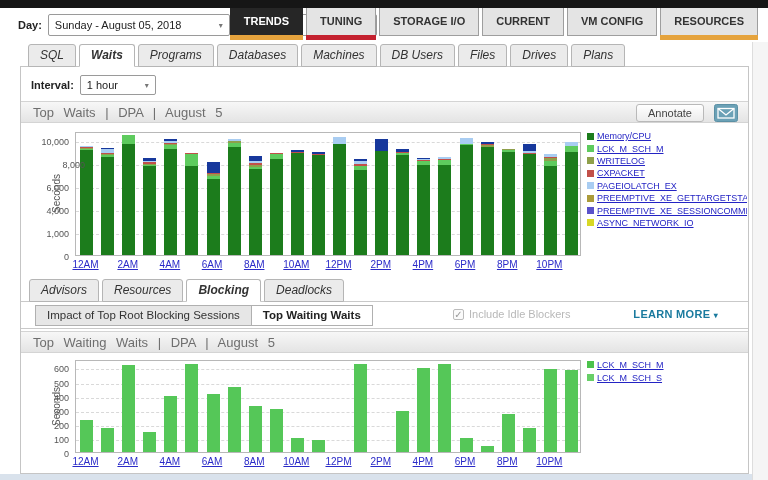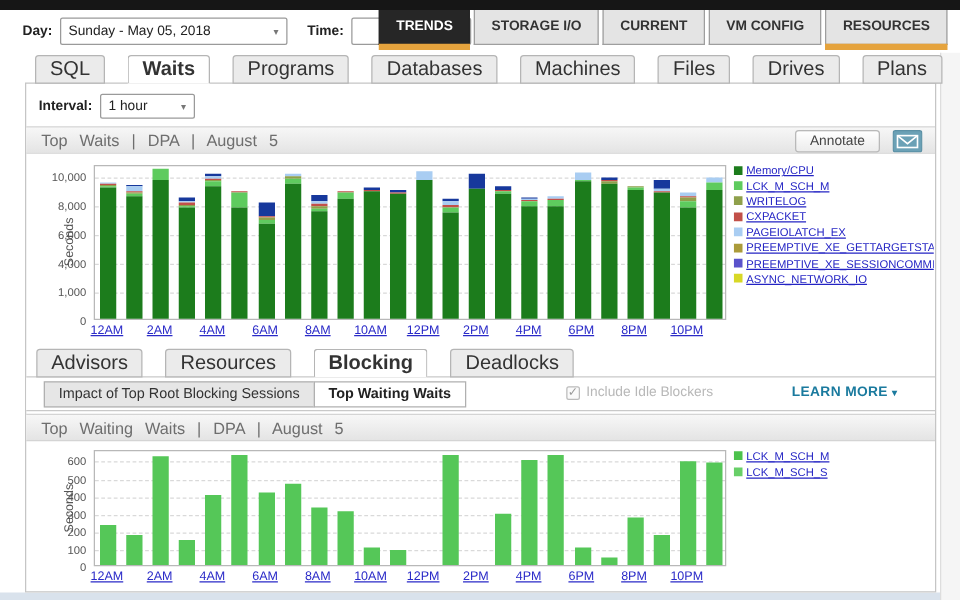--- a/index.html
+++ b/index.html
@@ -16,22 +16,22 @@
     padding:0 6px;font-size:11px;color:#222;position:relative;}
   .selectbox .arrow{margin-left:auto;color:#777;font-size:8px;padding-left:8px;}
   
   .nav-tabs{position:absolute;right:10px;top:8px;display:flex;}
   .nav-tab{position:relative;margin-left:3px;background:#e4e4e4;border:1px solid #9e9e9e;border-top:none;
     padding:0 13px;line-height:27px;font-size:11px;font-weight:600;color:#333;cursor:pointer;}
   .nav-tab.active{background:#262626;color:#fff;border-color:#262626;}
   .nav-tab .accent{position:absolute;left:-1px;right:-1px;bottom:-5px;height:5px;}
   
   .view-tabs{position:absolute;left:28px;top:44px;display:flex;z-index:3;}
-  .vtab{margin-right:18px;background:#ebebeb;border:1px solid #b5b5b5;border-radius:3px 3px 0 0;
-    padding:0 11px;line-height:21px;font-size:16px;color:#333;cursor:pointer;}
+  .vtab{margin-right:3px;background:#ebebeb;border:1px solid #b5b5b5;border-radius:3px 3px 0 0;
+    padding:0 11px;line-height:21px;font-size:12px;color:#333;cursor:pointer;font-style:italic;}
   .vtab.active{background:#fff;font-weight:bold;border-bottom-color:#fff;position:relative;z-index:4;}
   
   .panel{position:absolute;left:20px;top:66px;width:729px;height:408px;border:1px solid #c5c5c5;background:#fff;}
   .interval-row{position:absolute;left:10px;top:8px;display:flex;align-items:center;}
   .chart-hdr{position:absolute;left:0;right:0;height:22px;background:linear-gradient(#f7f7f7,#e4e4e4);
     border-top:1px solid #d4d4d4;border-bottom:1px solid #d4d4d4;color:#6e6e6e;font-size:13px;line-height:21px;
     padding-left:12px;word-spacing:6px;}
   .annotate-btn{position:absolute;right:44px;top:2px;height:18px;line-height:16px;padding:0 11px;
     background:linear-gradient(#fff,#ececec);border:1px solid #b9b9b9;border-radius:3px;font-size:11px;color:#444;
     word-spacing:0;cursor:pointer;}
@@ -65,43 +65,45 @@
 </head>
 <body>
 
 <div class="top-strip"></div>
 <div class="right-gutter"></div>
 <div class="bottom-strip"></div>
 
 <div class="header-row">
   <span class="hdr-label" style="margin-left:18px;">Day:</span>
   <div class="selectbox" style="width:182px;">
-    <span>Sunday - May 05, 2018</span>
+    <span>Sunday - August 05, 2018</span>
     <span class="arrow">▾</span>
   </div>
   <span class="hdr-label" style="margin-left:16px;">Time:</span>
   <div class="selectbox" style="width:96px;">
     <span></span>
     <span class="arrow">▾</span>
   </div>
 </div>
 
 <div class="nav-tabs" id="nav-tabs">
     <div class="nav-tab active">TRENDS<div class="accent" style="background: rgb(229, 163, 61);"></div></div>
+    <div class="nav-tab">TUNING<div class="accent" style="background: rgb(196, 33, 47);"></div></div>
     <div class="nav-tab">STORAGE I/O</div>
     <div class="nav-tab">CURRENT</div>
     <div class="nav-tab">VM CONFIG</div>
     <div class="nav-tab">RESOURCES<div class="accent" style="background: rgb(229, 163, 61);"></div></div>
   </div>
 <div class="view-tabs" id="view-tabs">
     <div class="vtab">SQL</div>
     <div class="vtab active">Waits</div>
     <div class="vtab">Programs</div>
     <div class="vtab">Databases</div>
     <div class="vtab">Machines</div>
+    <div class="vtab">DB Users</div>
     <div class="vtab">Files</div>
     <div class="vtab">Drives</div>
     <div class="vtab">Plans</div>
   </div>
 
 <div class="panel">
 
   <div class="interval-row">
     <span class="hdr-label">Interval:</span>
     <div class="selectbox" style="width:76px;height:20px;align-items:center;">
@@ -306,21 +308,21 @@
         </div>
         <div class="lg-item" style="height: 12.4px;">
           <span class="lg-swatch" style="background: rgb(216, 216, 38);"></span>
           <span class="lg-name">ASYNC_NETWORK_IO</span>
         </div>
       </div>
   <div class="ytick" style="left: 0px; width: 48px; top: 128px;">0</div>
       <div class="ytick" style="left: 0px; width: 48px; top: 105.037px;">1,000</div>
       <div class="ytick" style="left: 0px; width: 48px; top: 82.0741px;">4,000</div>
       <div class="ytick" style="left: 0px; width: 48px; top: 59.1111px;">6,000</div>
-      <div class="ytick" style="left: 0px; width: 48px; top: 36.1481px; text-align: right;">8,000</div>
+      <div class="ytick" style="left: 16px; width: 48px; top: 36.1481px; text-align: right;">8,000</div>
       <div class="ytick" style="left: 0px; width: 48px; top: 13.1852px;">10,000</div>
       <div class="xtick" style="left: 44.5417px; top: 135px;">12AM</div>
       <div class="xtick" style="left: 86.7083px; top: 135px;">2AM</div>
       <div class="xtick" style="left: 128.875px; top: 135px;">4AM</div>
       <div class="xtick" style="left: 171.042px; top: 135px;">6AM</div>
       <div class="xtick" style="left: 213.208px; top: 135px;">8AM</div>
       <div class="xtick" style="left: 255.375px; top: 135px;">10AM</div>
       <div class="xtick" style="left: 297.542px; top: 135px;">12PM</div>
       <div class="xtick" style="left: 339.708px; top: 135px;">2PM</div>
       <div class="xtick" style="left: 381.875px; top: 135px;">4PM</div>

